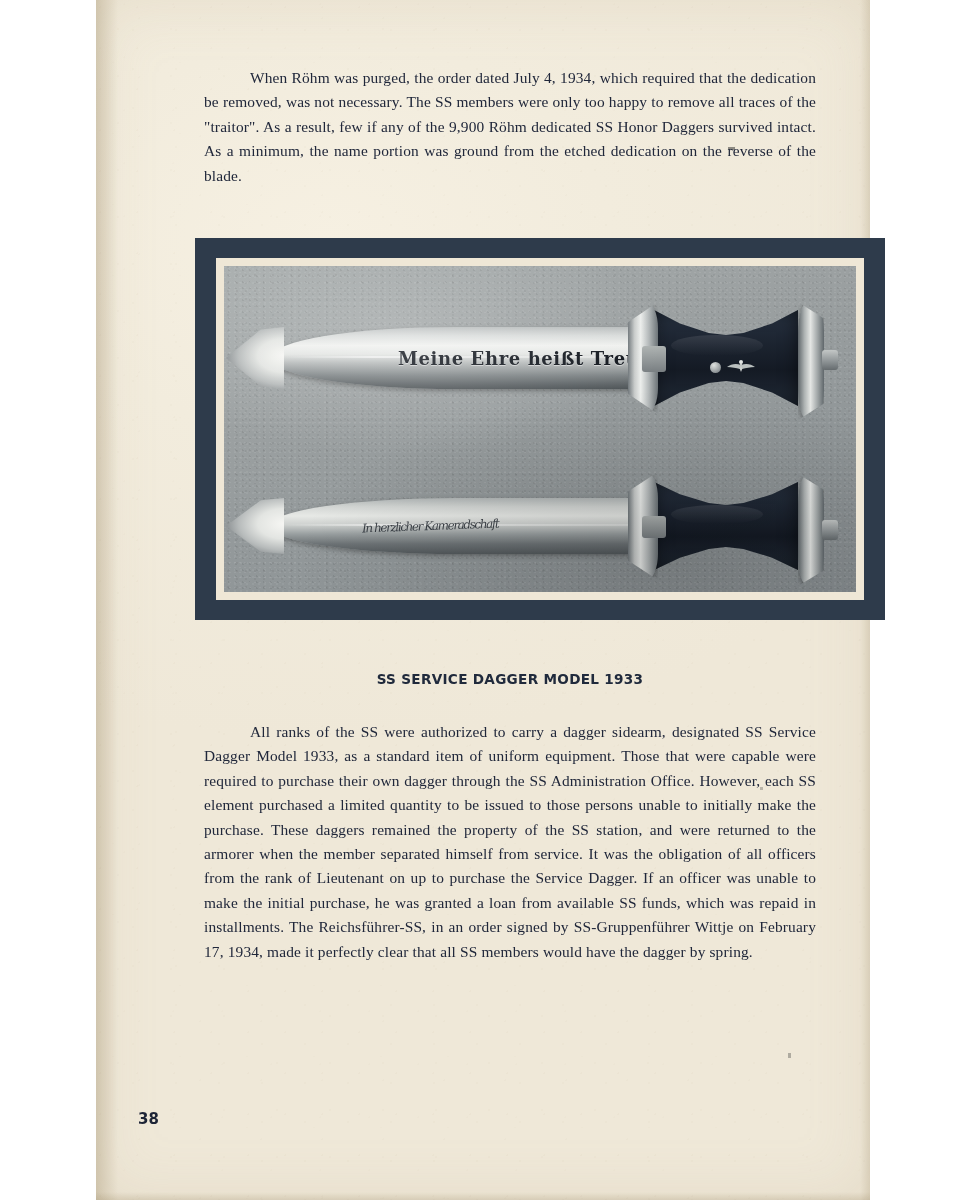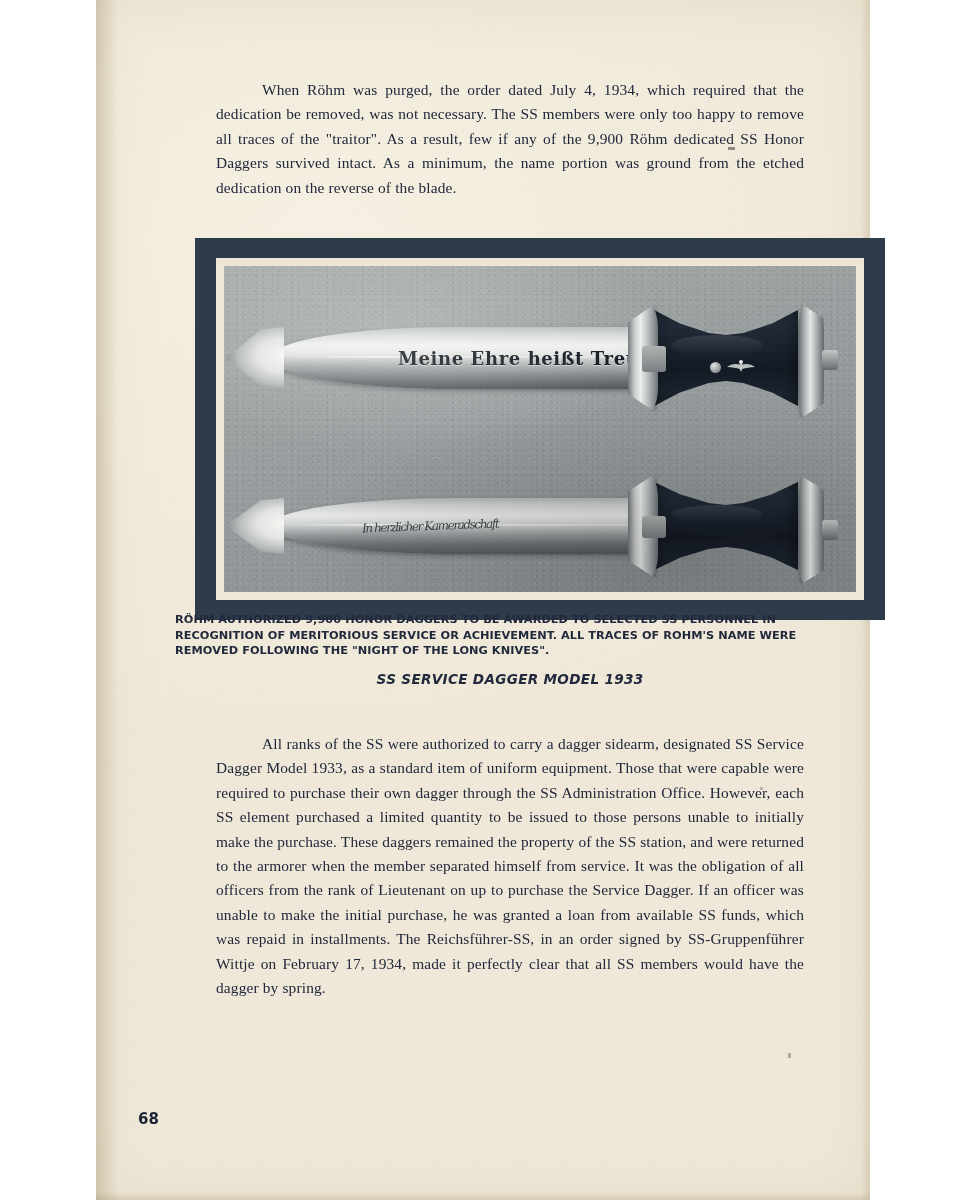--- a/index.html
+++ b/index.html
@@ -76,21 +76,21 @@
     position: absolute;
     left: 104px;
     width: 620px;
     color: #20273a;
     font-size: 15.4px;
     line-height: 24.4px;
     text-align: justify;
     text-justify: inter-word;
     letter-spacing: .15px;
   }
-  .body-col p { margin: 16px; }
+  .body-col p { margin: 4px; }
   .body-col p.indent { text-indent: 46px; }
 
   #para-top      { top: 62px; }
   #para-ranks    { top: 716px; }
   #para-config   { top: 1054px; }
 
   
   #photo-figure {
     position: absolute;
     left: 59px;
@@ -296,21 +296,20 @@
     position: absolute;
     left: 104px;
     top: 660px;
     width: 620px;
     text-align: center;
     color: #202a3c;
     font-family: "DejaVu Sans", sans-serif;
     font-weight: 700;
     font-size: 13.6px;
     letter-spacing: .3px;
-    font-style: italic;
   }
 
   
   #page-folio {
     position: absolute;
     left: 42px;
     top: 1110px;
     color: #1d2436;
     font-family: "DejaVu Sans", sans-serif;
     font-weight: 700;
@@ -392,25 +391,24 @@
 
             <div class="pommel" style="left:574px;top:10px;height:112px;"></div>
             <div class="pommel-nut" style="left:598px;top:56px;"></div>
             <div class="scabbard-stub" style="left:418px;top:52px;height:22px;"></div>
           </div>
 
         </div>
       </div>
     </figure>
 
-    <div id="photo-caption">RÖHM AUTHORIZED 9,900 HONOR DAGGERS TO BE AWARDED TO SELECTED SS PERSONNEL IN RECOGNITION OF MERITORIOUS SERVICE OR ACHIEVEMENT. ALL TRACES OF ROHM'S NAME WERE REMOVED FOLLOWING THE "NIGHT OF THE LONG KNIVES".</div>
 
     <h2 id="section-heading">SS SERVICE DAGGER MODEL 1933</h2>
 
     <div class="body-col" id="para-ranks">
       <p class="indent">All ranks of the SS were authorized to carry a dagger sidearm, designated SS Service Dagger Model 1933, as a standard item of uniform equipment. Those that were capable were required to purchase their own dagger through the SS Administration Office. However, each SS element purchased a limited quantity to be issued to those persons unable to initially make the purchase. These daggers remained the property of the SS station, and were returned to the armorer when the member separated himself from service. It was the obligation of all officers from the rank of Lieutenant on up to purchase the Service Dagger. If an officer was unable to make the initial purchase, he was granted a loan from available SS funds, which was repaid in installments. The Reichsführer-SS, in an order signed by SS-Gruppenführer Wittje on February 17, 1934, made it perfectly clear that all SS members would have the dagger by spring.</p>
     </div>
 
 
-    <div id="page-folio">68</div>
+    <div id="page-folio">38</div>
 
   </div>
 </div>
 
 </body></html>

